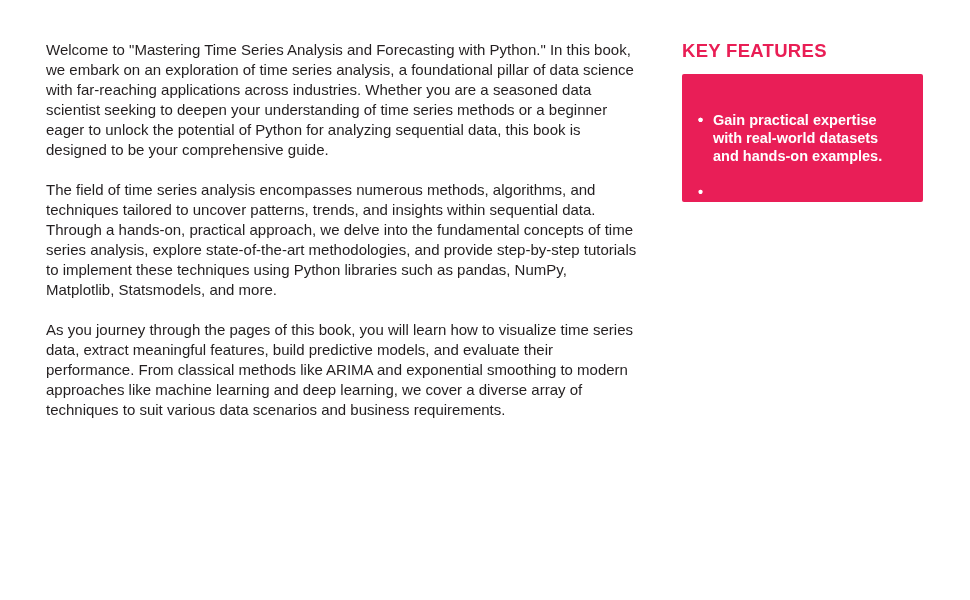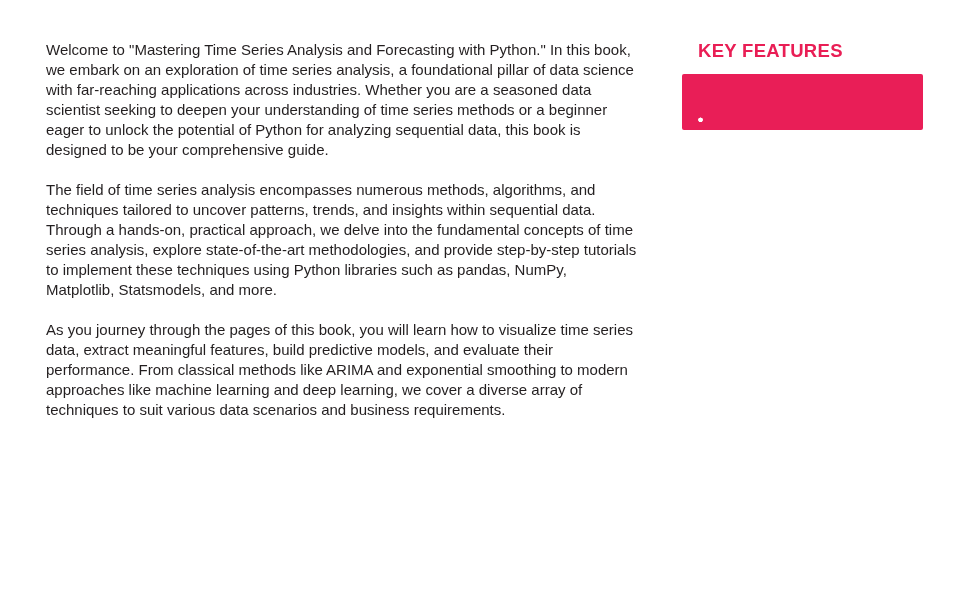--- a/index.html
+++ b/index.html
@@ -50,21 +50,21 @@
 
   
   .features-column {
     position: absolute;
     left: 682px;
     top: 40px;
     width: 241px;
   }
 
   .features-title {
-    margin: 0 0 12px 16px;
+    margin: 0 0 12px 0;
     font-size: 18.5px;
     font-weight: bold;
     line-height: 22px;
     letter-spacing: 0.3px;
     color: #e91e55;
   }
 
   .features-box {
     background: #e91e57;
     width: 241px;
@@ -118,20 +118,21 @@
   <div class="features-column">
     <h2 class="features-title">KEY FEATURES</h2>
 
     <div class="features-box">
       <ul class="features-list">
         <li class="feature-item">
           <span class="feature-bullet">•</span>
         </li>
         <li class="feature-item">
           <span class="feature-bullet">•</span>
+          <span>Gain practical expertise with real-world datasets and hands-on examples.</span>
         </li>
         <li class="feature-item">
           <span class="feature-bullet">•</span>
         </li>
       </ul>
     </div>
   </div>
 
 </div>
 

